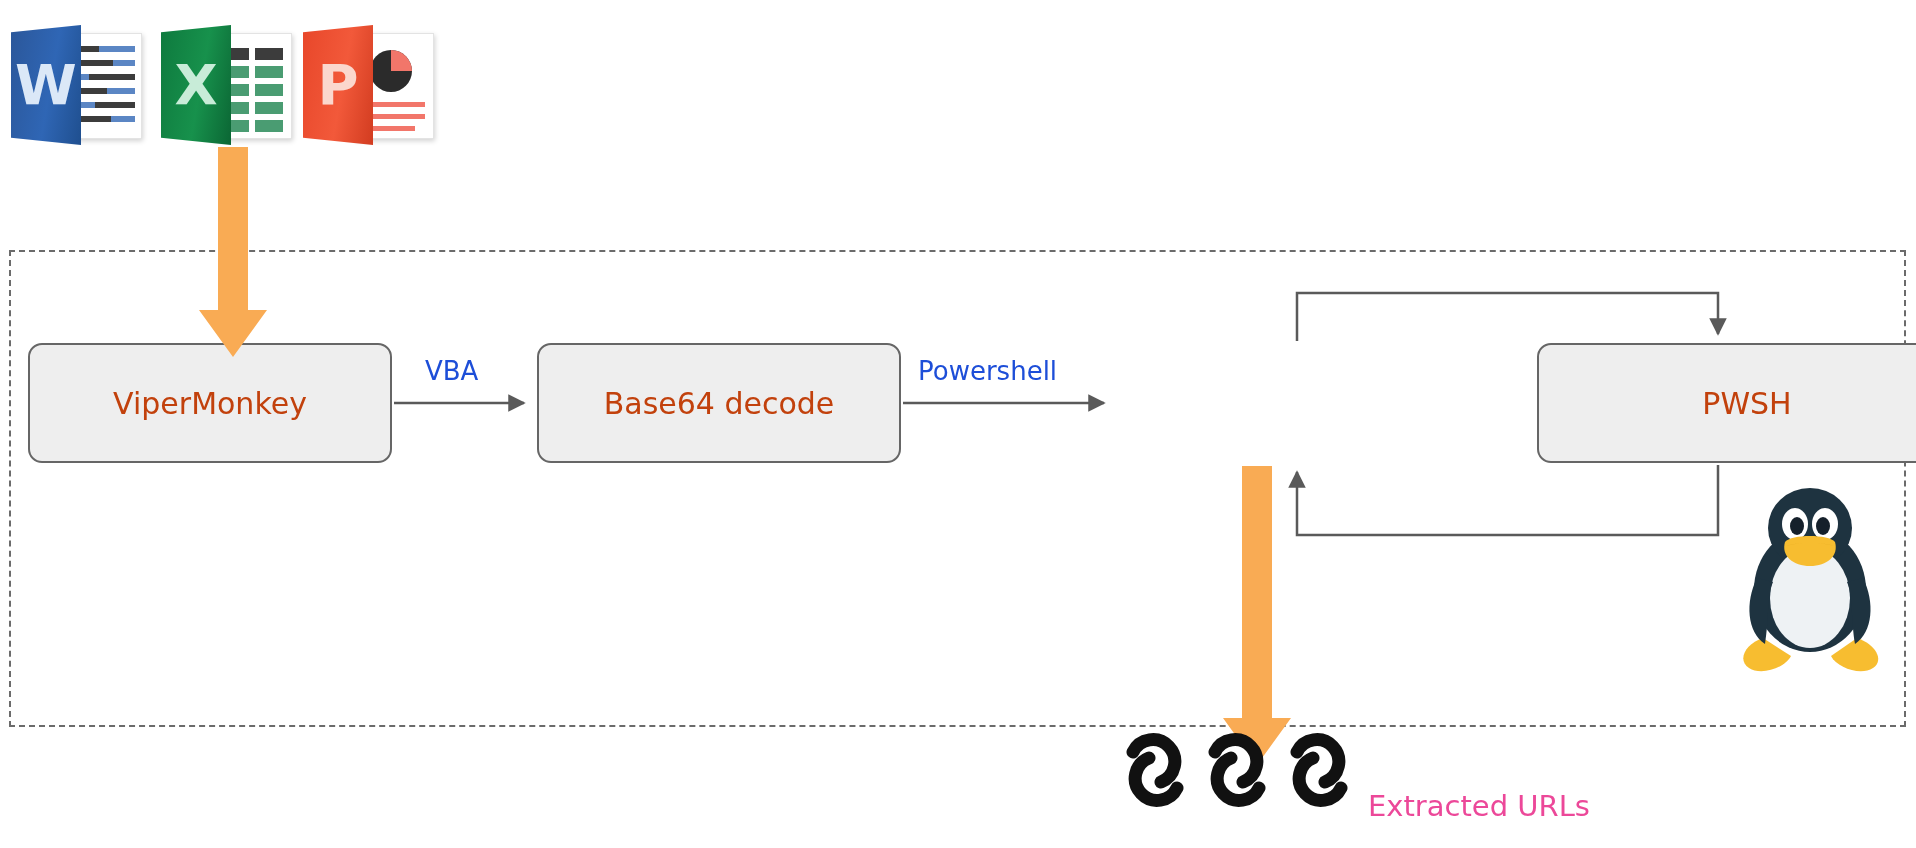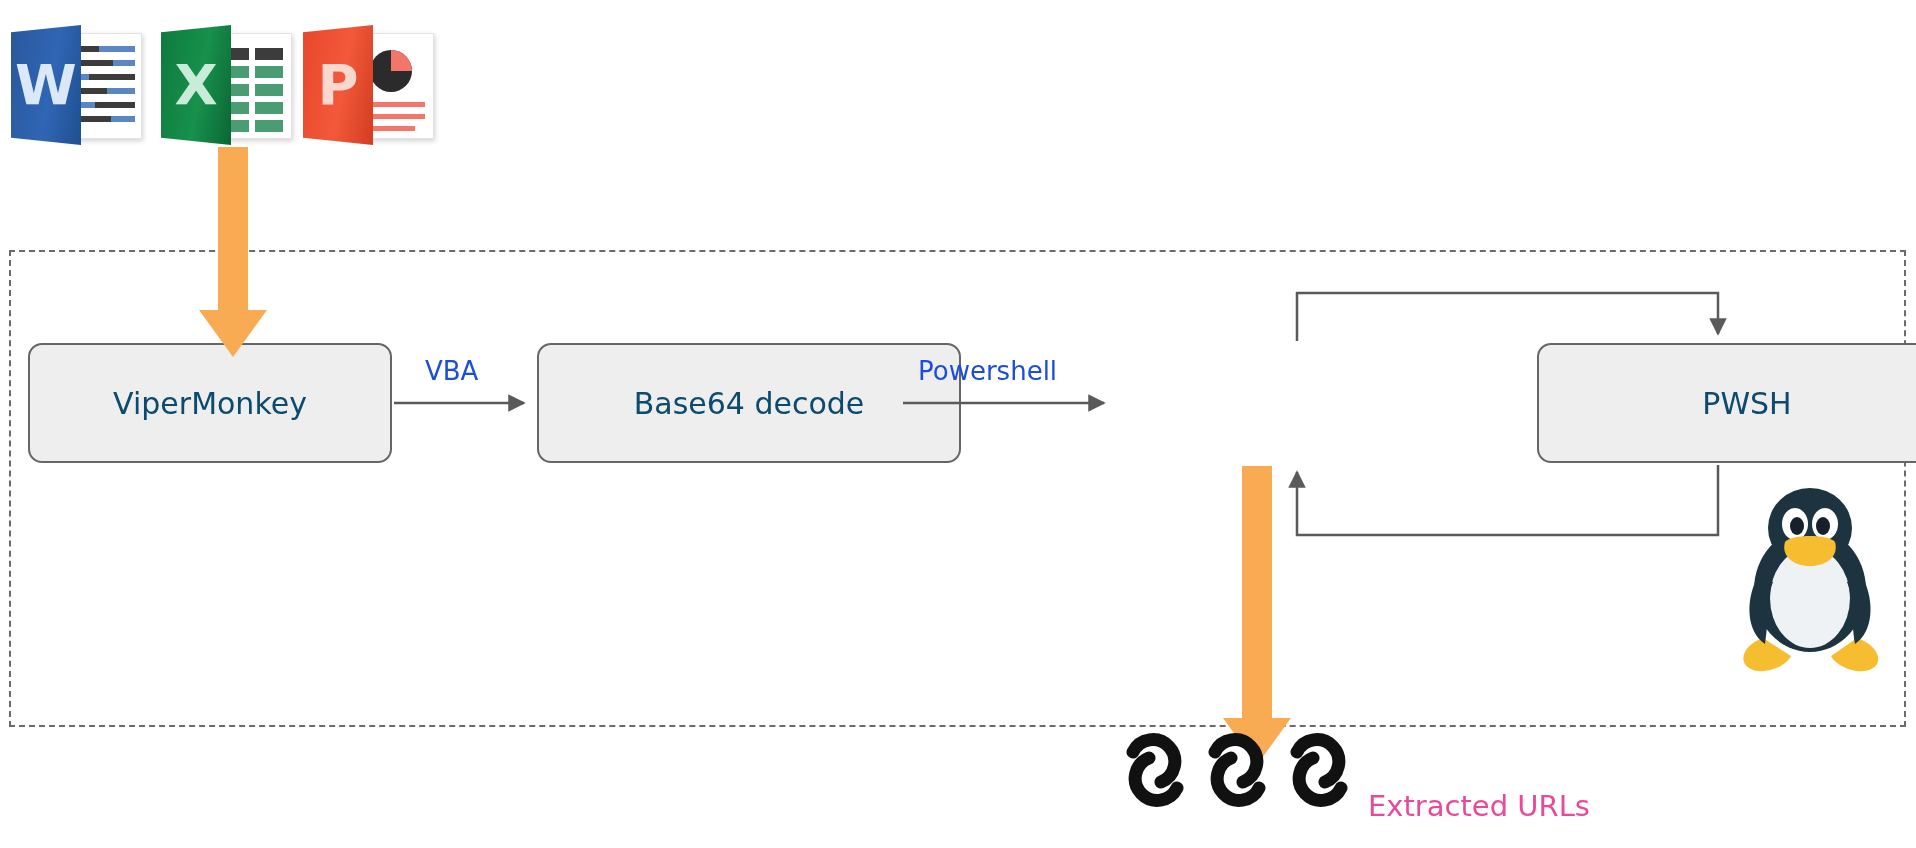--- a/index.html
+++ b/index.html
@@ -78,21 +78,21 @@
     background: #eeeeee;
     border: 2px solid #666666;
     border-radius: 14px;
     display: flex;
     align-items: center;
     justify-content: center;
     box-sizing: border-box;
   }
   .pbox-label {
     font-size: 30px;
-    color: #0c4a6e;
+    color: #c2410c;
     font-family: "DejaVu Sans", sans-serif;
     white-space: nowrap;
   }
 
   
   .edge-label {
     position: absolute;
     font-size: 26px;
     color: #1d4ed8;
     font-family: "DejaVu Sans", sans-serif;
@@ -175,21 +175,21 @@
     <div class="doc-cover" style="background:linear-gradient(100deg,#e8472a 0%,#f2593a 55%,#d23c20 100%);">
       <span class="doc-letter" style="color:#fbd7cd;">P</span>
     </div>
   </div>
 
   <div id="dashed-box"></div>
 
   <div class="pbox" style="left:28px; top:343px; width:364px;">
     <span class="pbox-label">ViperMonkey</span>
   </div>
-  <div class="pbox" style="left:537px; top:343px; width:424px;">
+  <div class="pbox" style="left:537px; top:343px; width:364px;">
     <span class="pbox-label">Base64 decode</span>
   </div>
   <div class="pbox" style="left:1537px; top:343px; width:420px;">
     <span class="pbox-label">PWSH</span>
   </div>
 
   <span class="edge-label" style="left:425px; top:356px;">VBA</span>
   <span class="edge-label" style="left:878px; top:356px;margin-left:40px;">Powershell</span>
 
   <svg class="overlay" viewBox="0 0 1916 848">

